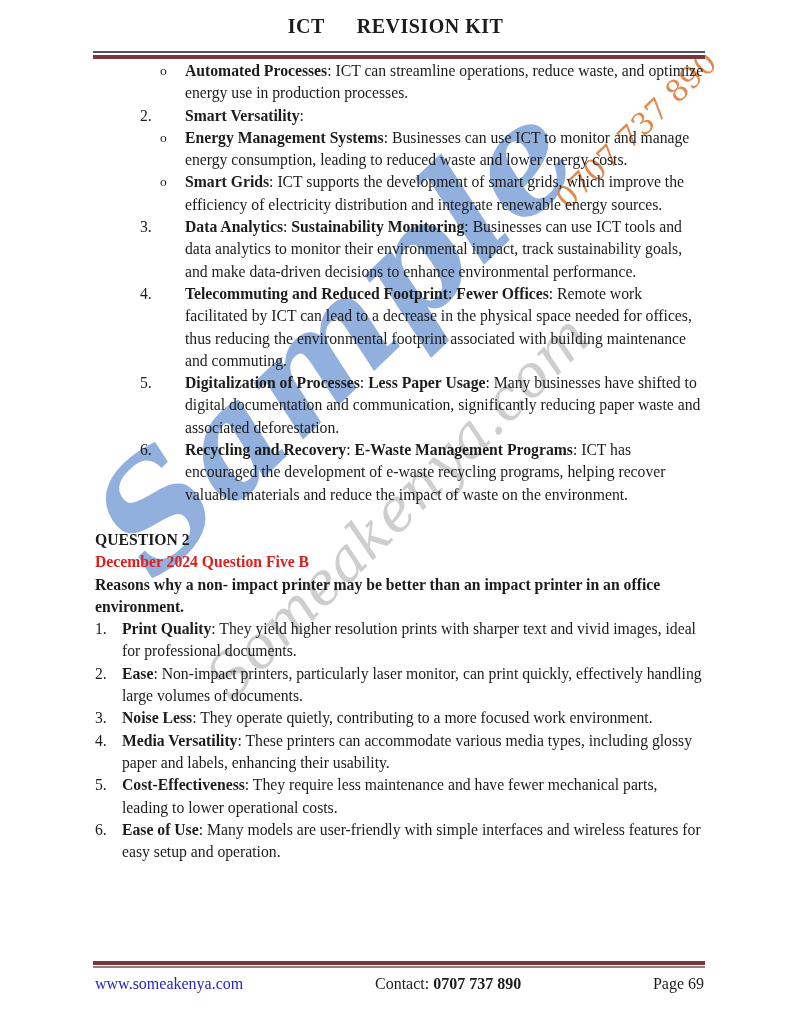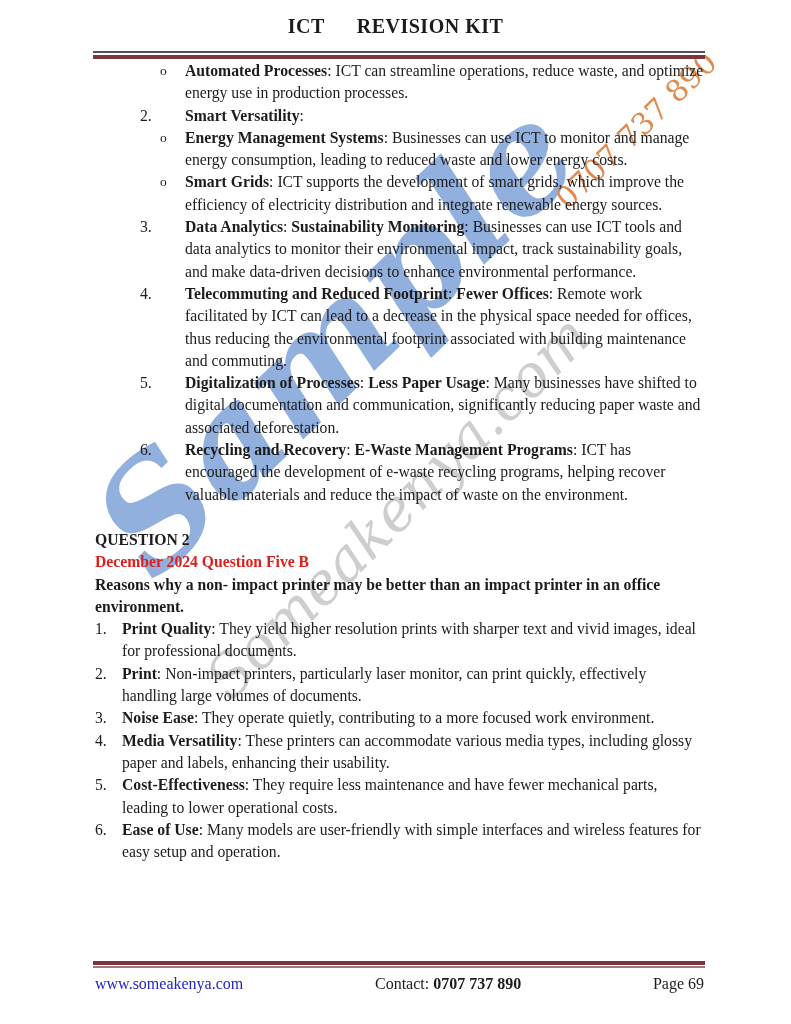--- a/index.html
+++ b/index.html
@@ -120,25 +120,25 @@
     <div class="q2-heading">QUESTION 2</div>
     <div class="q2-sub">December 2024 Question Five B</div>
     <div class="q2-intro">Reasons why a non- impact printer may be better than an impact printer in an office environment.</div>
 
     <div class="row">
       <span class="marker n2">1.</span>
       <span class="text"><b>Print Quality</b><span>: They yield higher resolution prints with sharper text and vivid images, ideal for professional documents.</span></span>
     </div>
     <div class="row">
       <span class="marker n2">2.</span>
-      <span class="text"><b>Print</b><span>: Non-impact printers, particularly laser monitor, can print quickly, effectively handling large volumes of documents.</span></span>
+      <span class="text"><b>Ease</b><span>: Non-impact printers, particularly laser monitor, can print quickly, effectively handling large volumes of documents.</span></span>
     </div>
     <div class="row">
       <span class="marker n2">3.</span>
-      <span class="text"><b>Noise Ease</b><span>: They operate quietly, contributing to a more focused work environment.</span></span>
+      <span class="text"><b>Noise Less</b><span>: They operate quietly, contributing to a more focused work environment.</span></span>
     </div>
     <div class="row">
       <span class="marker n2">4.</span>
       <span class="text"><b>Media Versatility</b><span>: These printers can accommodate various media types, including glossy paper and labels, enhancing their usability.</span></span>
     </div>
     <div class="row">
       <span class="marker n2">5.</span>
       <span class="text"><b>Cost-Effectiveness</b><span>: They require less maintenance and have fewer mechanical parts, leading to lower operational costs.</span></span>
     </div>
     <div class="row">

